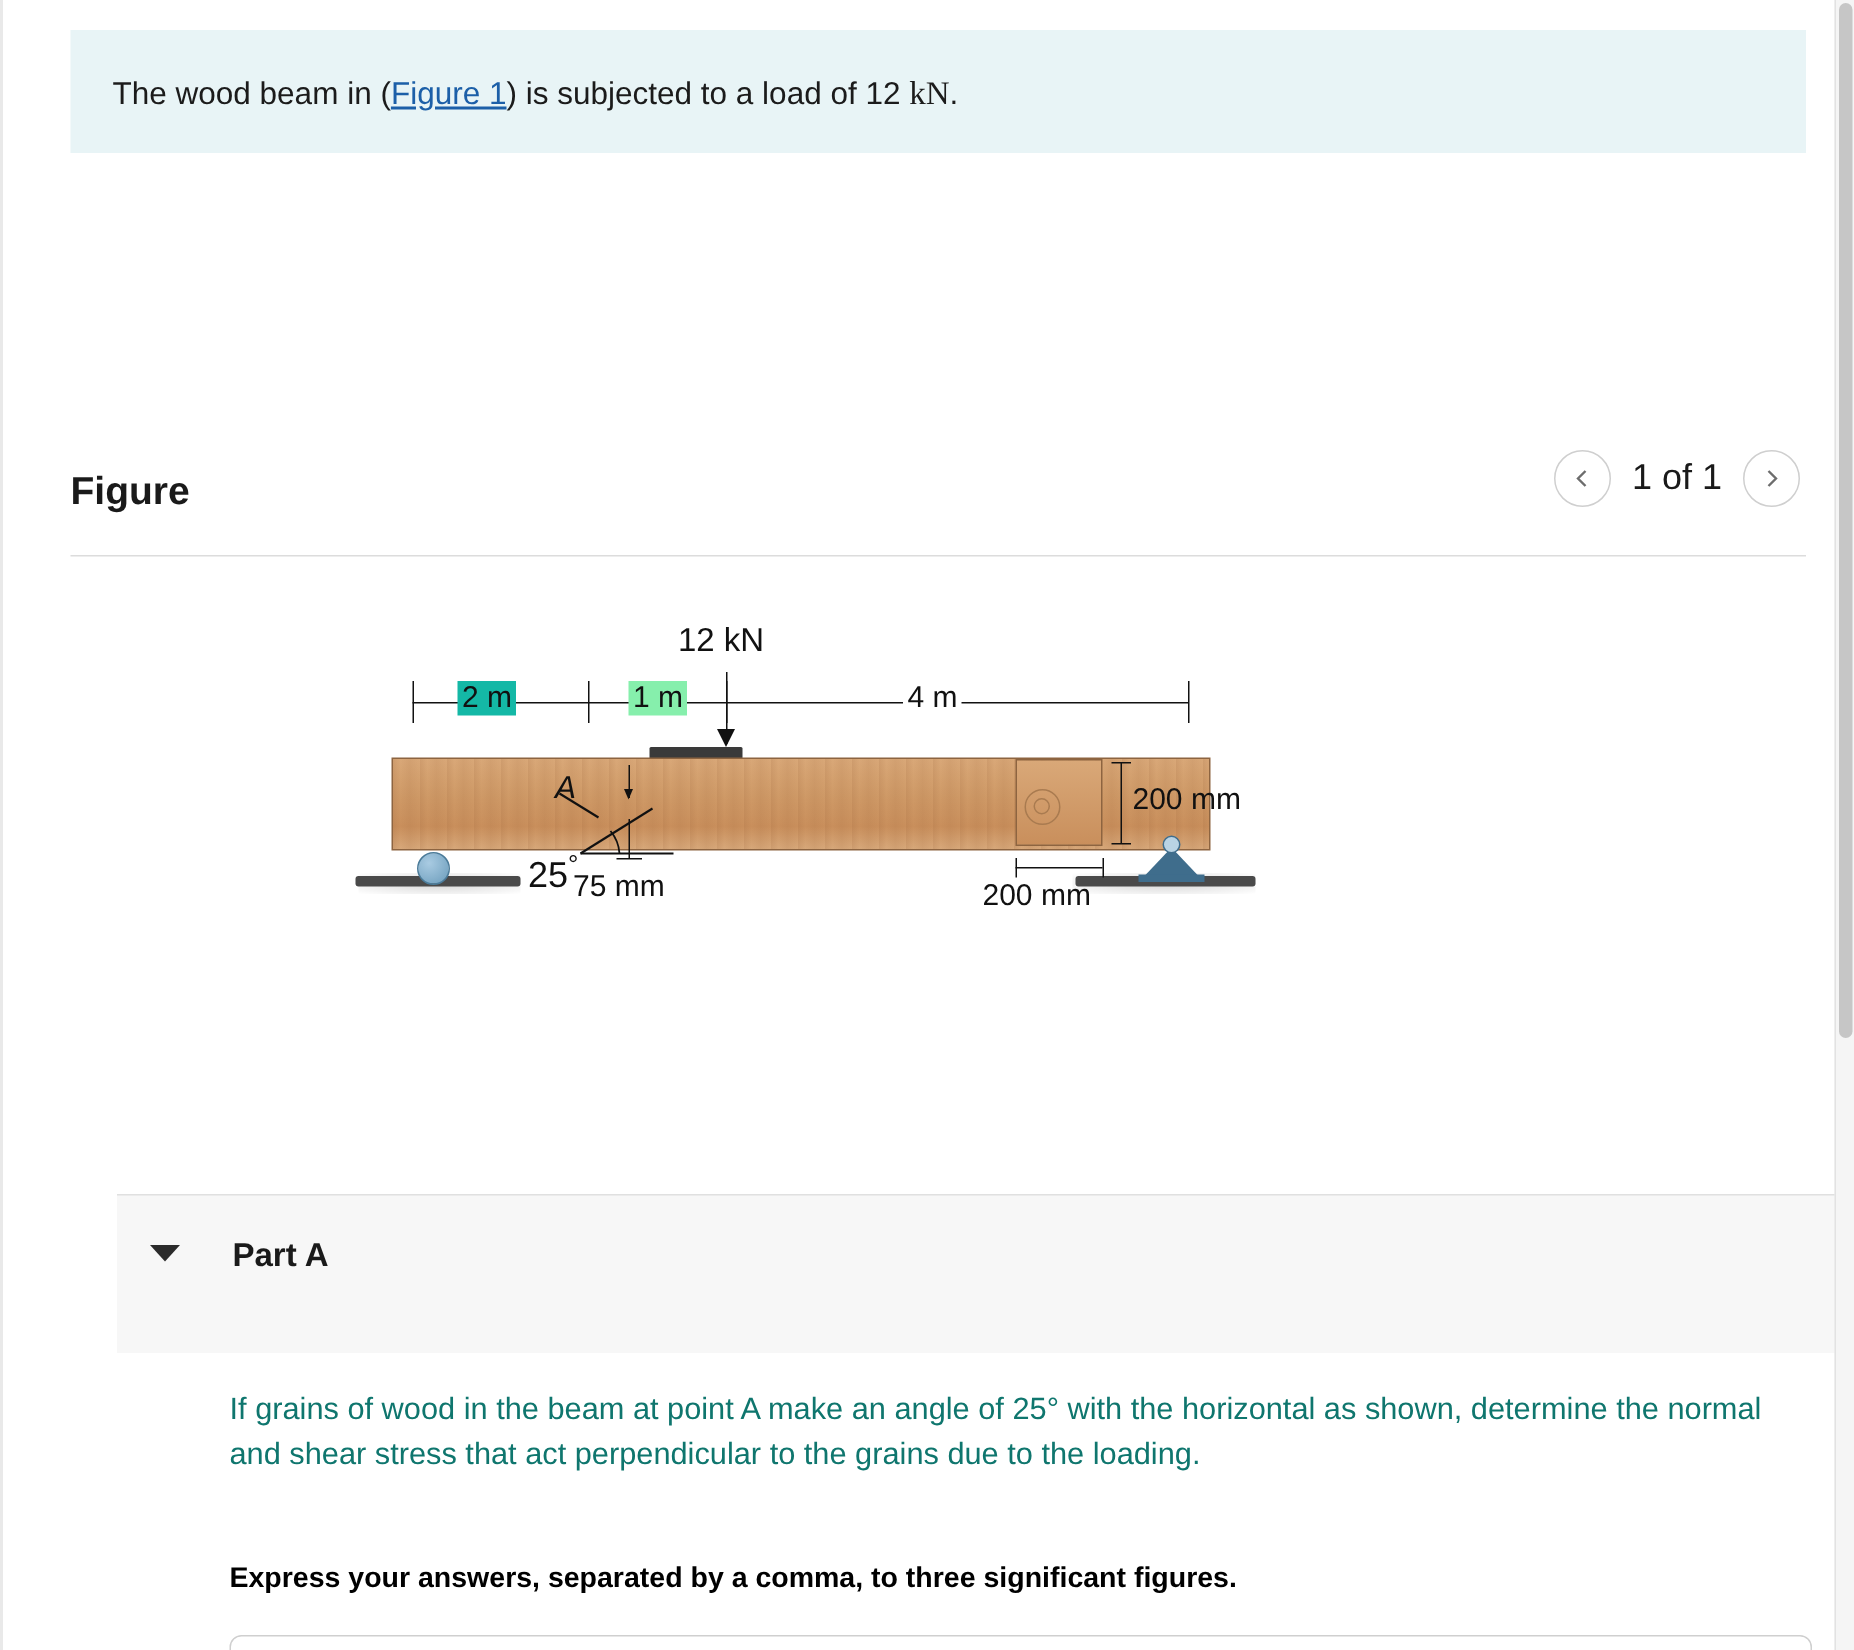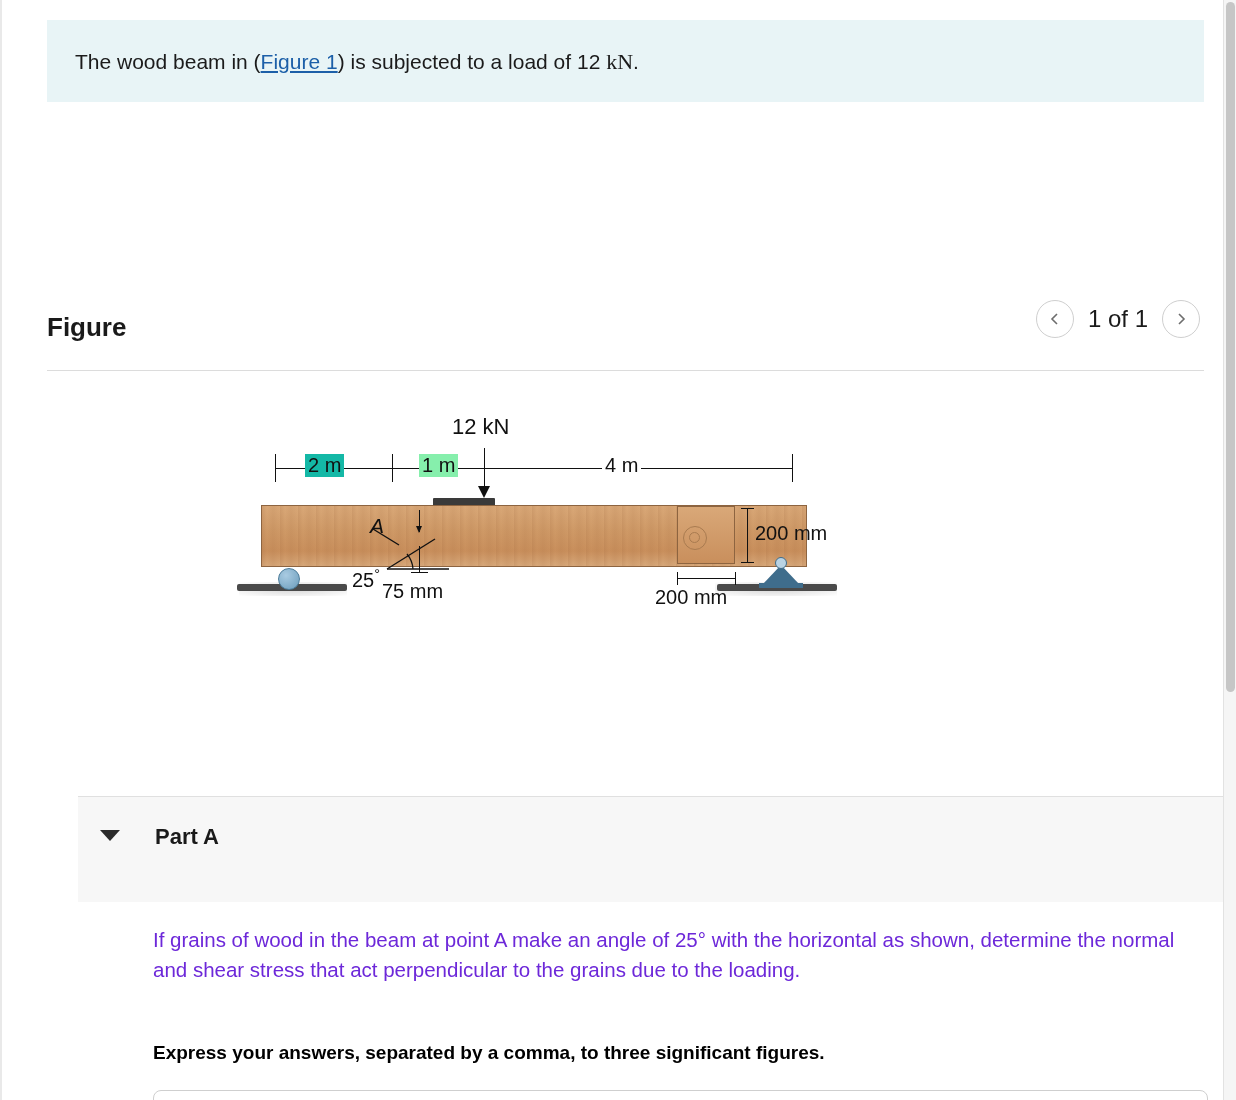--- a/index.html
+++ b/index.html
@@ -287,21 +287,21 @@
     font-size: 22px;
     font-weight: bold;
     color: #1a1a1a;
   }
   .part-body {
     position: absolute;
     left: 153px; top: 925px;
     width: 1055px;
     font-size: 20.5px;
     line-height: 30px;
-    color: #6d28d9;
+    color: #0f766e;
   }
   .part-instructions {
     position: absolute;
     left: 153px; top: 1042px;
     width: 1055px;
     font-size: 19px;
     font-weight: bold;
     color: #000000;
   }
   .answer-box {
@@ -377,21 +377,21 @@
       <div class="pin-base"></div>
     </div>
 
     <div class="fig-label" style="left:323px; top:128px; font-size:21px; font-style:italic;">A</div>
     <svg style="position:absolute; left:310px; top:135px;" width="110" height="70">
       <line x1="16" y1="8" x2="42" y2="24" stroke="#111" stroke-width="1.4"></line>
       <line x1="30" y1="48" x2="78" y2="18" stroke="#111" stroke-width="1.4"></line>
       <line x1="30" y1="48" x2="92" y2="48" stroke="#111" stroke-width="1.4"></line>
       <path d="M 56 48 A 26 26 0 0 0 50 33" fill="none" stroke="#111" stroke-width="1.2"></path>
     </svg>
-    <div class="fig-label" style="left:305px; top:180px; font-size:20px;"><span>25</span><span class="sup">°</span></div>
+    <div class="fig-label" style="left:305px; top:180px; font-size:24px;"><span>25</span><span class="sup">°</span></div>
 
     <div class="vline" style="left:372px; top:124px; height:22px;"></div>
     <div class="arrow-small-down" style="left:368.5px; top:140px;"></div>
     <div class="vline" style="left:372px; top:160px; height:26px;"></div>
     <div class="dimline" style="left:364px; top:186px; width:17px;"></div>
     <div class="fig-label" style="left:335px; top:194px; font-size:20px;">75 mm</div>
 
     <div class="xsec"></div>
     <div class="xsec-rings"></div>
     <div class="vline" style="left:700px; top:122px; height:54px;"></div>

